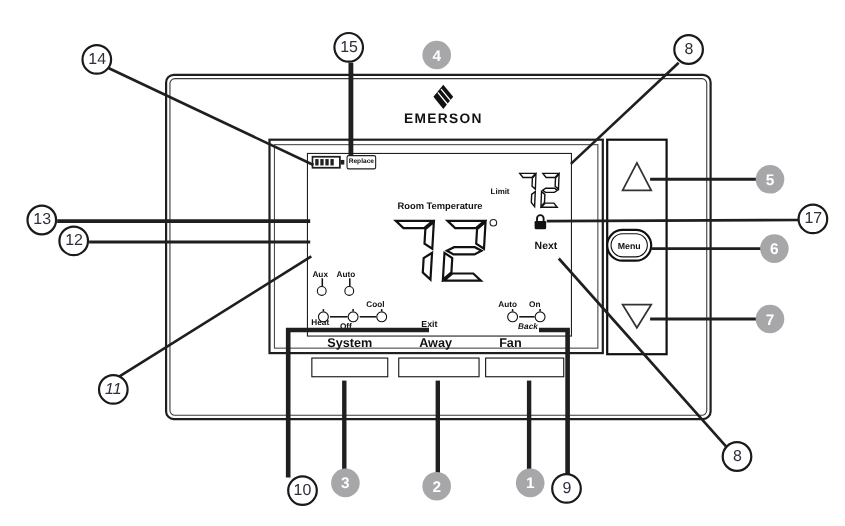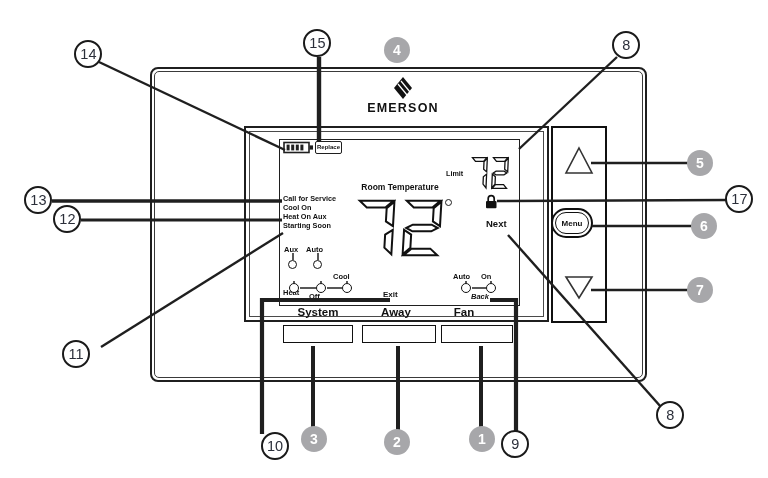--- a/index.html
+++ b/index.html
@@ -71,26 +71,20 @@
   <svg class="abs" style="left:283px;top:141px;" width="32" height="13">
     <rect x="1" y="1.5" width="25" height="10" fill="#fff" stroke="#1f1f1f" stroke-width="1.6"></rect>
     <rect x="3.6" y="3.6" width="3" height="5.8" fill="#1f1f1f"></rect>
     <rect x="8.2" y="3.6" width="3" height="5.8" fill="#1f1f1f"></rect>
     <rect x="12.8" y="3.6" width="3" height="5.8" fill="#1f1f1f"></rect>
     <rect x="17.4" y="3.6" width="3" height="5.8" fill="#1f1f1f"></rect>
     <rect x="26.5" y="4.4" width="3.5" height="4.2" fill="#1f1f1f"></rect>
   </svg>
   <div class="abs replace-badge">Replace</div>
 
-  <div class="abs status">
-    <div>Call for Service</div>
-    <div>Cool On</div>
-    <div>Heat On Aux</div>
-    <div>Starting Soon</div>
-  </div>
 
   <div class="abs rt-label">Room Temperature</div>
   <div class="abs" style="left:354px;top:198px;" id="temp-display"><svg width="42" height="60" viewBox="0 0 40 64" preserveAspectRatio="none" style="margin-right:5px">
        <g transform="translate(1.7 0) skewX(-3)">
          <polygon points="4,3 36,3 29,10 11,10" fill="#fff" stroke="#111" stroke-width="2" vector-effect="non-scaling-stroke"></polygon>
           <polygon points="37,4 37,30 30,25 30,11" fill="#fff" stroke="#111" stroke-width="2" vector-effect="non-scaling-stroke"></polygon>
           <polygon points="37,34 37,60 30,53 30,39" fill="#fff" stroke="#111" stroke-width="2" vector-effect="non-scaling-stroke"></polygon>
        </g>
      </svg><svg width="42" height="60" viewBox="0 0 40 64" preserveAspectRatio="none" style="margin-right:5px">
        <g transform="translate(1.7 0) skewX(-3)">
@@ -203,21 +197,21 @@
       <div class="callout gray" style="background: rgb(167, 167, 170); left: 469px; top: 426px;">1</div>
       <div class="callout gray" style="background: rgb(167, 167, 170); left: 384px; top: 429px;">2</div>
       <div class="callout gray" style="background: rgb(167, 167, 170); left: 301px; top: 426px;">3</div>
       <div class="callout gray" style="background: rgb(167, 167, 170); left: 384px; top: 37px;">4</div>
       <div class="callout gray" style="background: rgb(167, 167, 170); left: 687px; top: 150px;">5</div>
       <div class="callout gray" style="background: rgb(167, 167, 170); left: 691px; top: 213px;">6</div>
       <div class="callout gray" style="background: rgb(167, 167, 170); left: 687px; top: 277px;">7</div>
       <div class="callout white" style="left: 656.4px; top: 401.4px;">8</div>
       <div class="callout white" style="left: 501.4px; top: 430.4px;">9</div>
       <div class="callout white" style="left: 261px; top: 432.4px;">10</div>
-      <div class="callout white" style="left: 62px; top: 340.4px;">11</div>
+      <div class="callout white" style="left: 89px; top: 340.4px; font-style: italic;">11</div>
       <div class="callout white" style="left: 53.4px; top: 205.4px;">12</div>
       <div class="callout white" style="left: 24.4px; top: 186.4px;">13</div>
       <div class="callout white" style="left: 74.4px; top: 40.4px;">14</div>
       <div class="callout white" style="left: 303.4px; top: 29.4px;">15</div>
       <div class="callout white" style="left: 612.4px; top: 31.4px;">8</div>
       <div class="callout white" style="left: 725.4px; top: 185.4px;">17</div>
     </div>
 </div>
 
 </body></html>

